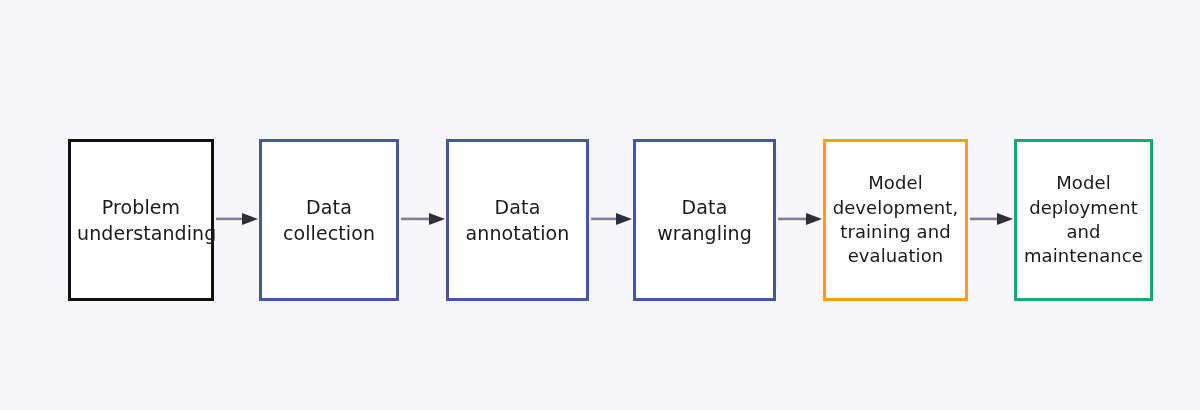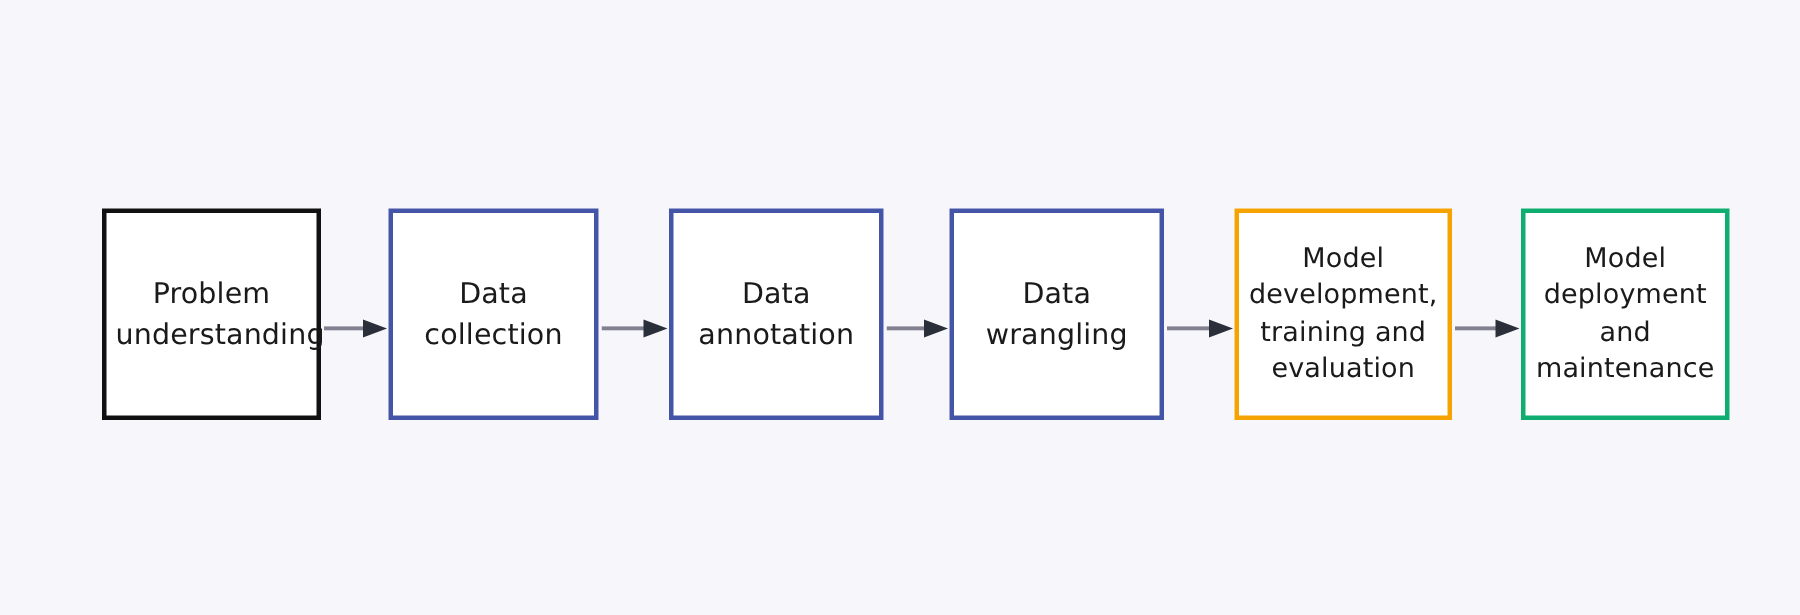--- a/index.html
+++ b/index.html
@@ -28,21 +28,21 @@
   }
   .node {
     position: absolute;
     box-sizing: border-box;
     background: #ffffff;
     display: flex;
     align-items: center;
     justify-content: center;
     text-align: center;
     top: 139px;
-    height: 141px;
+    height: 162px;
   }
   .node .node-label {
     display: block;
     width: 100%;
     padding: 0 6px;
     box-sizing: border-box;
     color: #1a1a1a;
     font-size: 19px;
     line-height: 1.38;
     letter-spacing: 0.1px;

